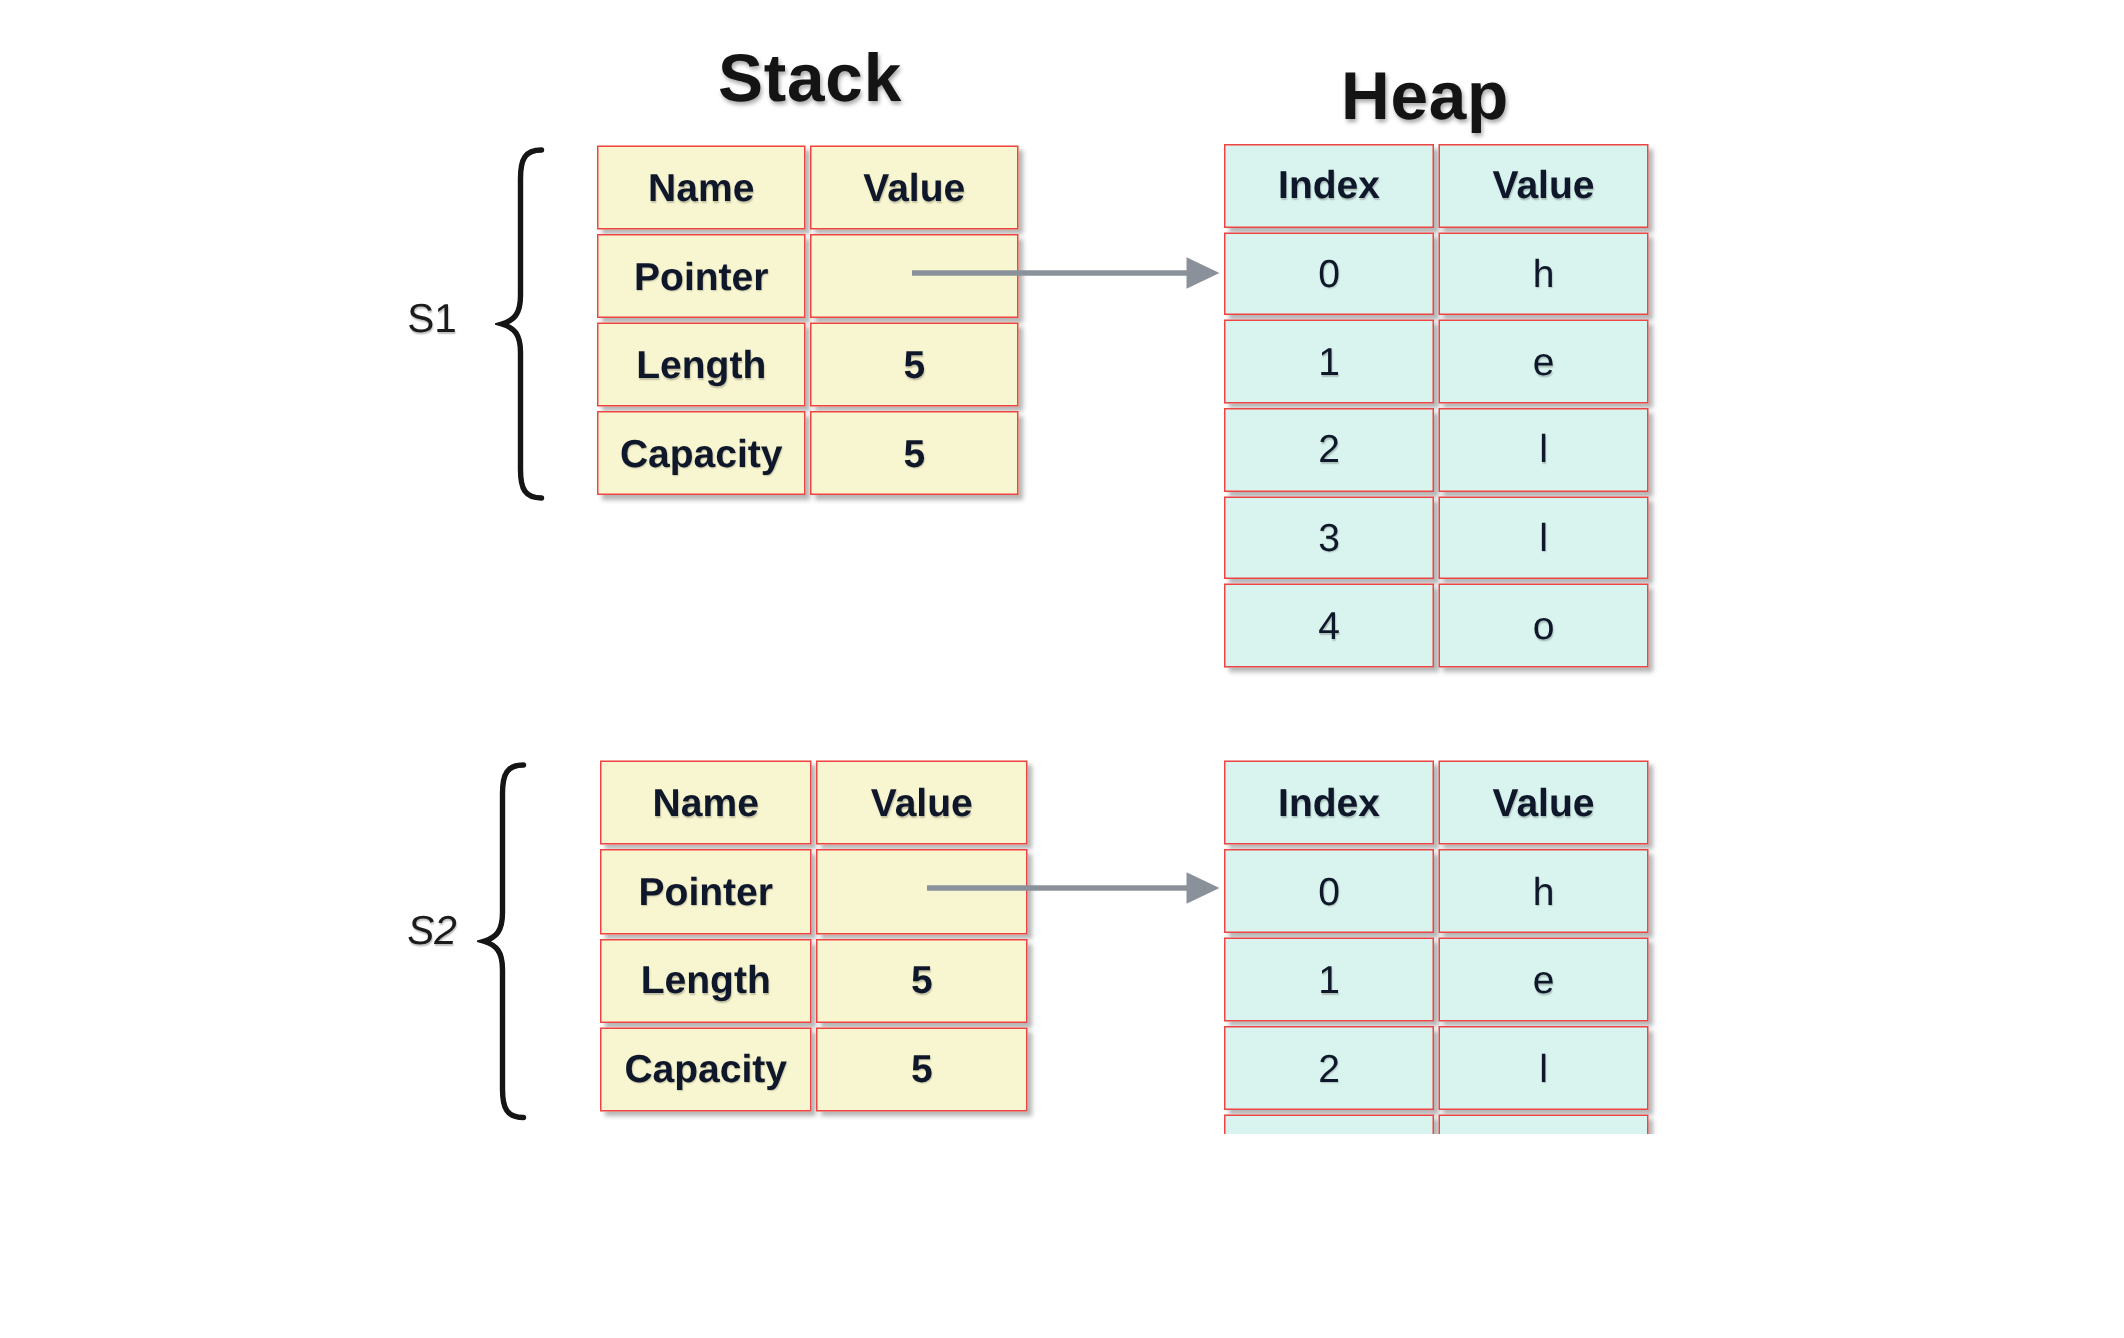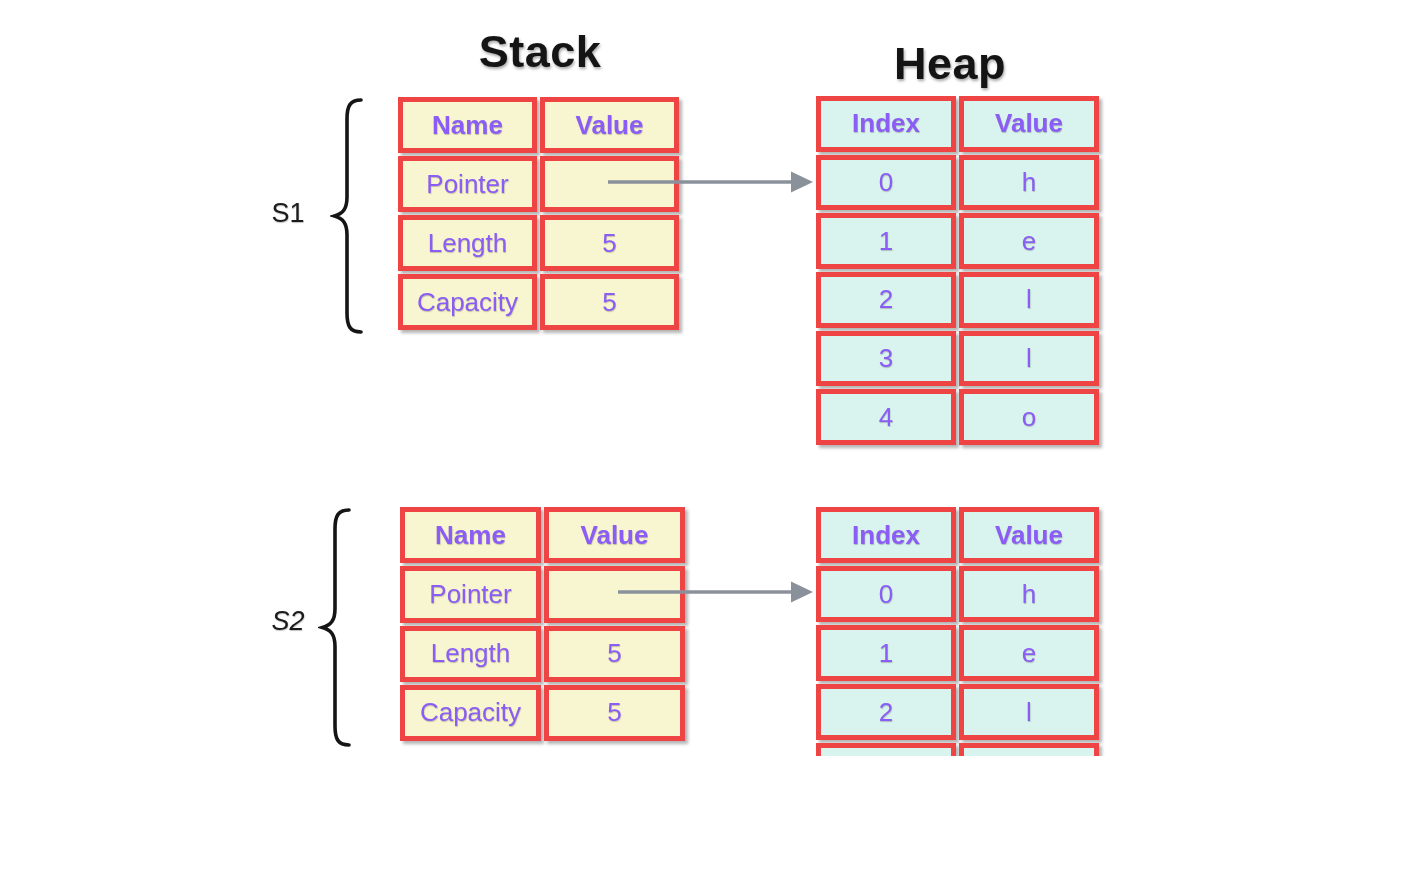--- a/index.html
+++ b/index.html
@@ -23,27 +23,27 @@
   }
 
   .grid-table{
     position:absolute;
     display:grid;
     grid-template-columns:1fr 1fr;
     gap:3px;
   }
   .cell{
     display:flex;align-items:center;justify-content:center;
-    font-size:26px;color:#8b5cf6;
-    border:5px solid #ef4444;
+    font-size:26px;color:#0f172a;
+    border:1px solid #ef4444;
     box-shadow:3px 3px 3px rgba(70,70,70,0.40);
     text-shadow:0.5px 1px 1px rgba(0,0,0,0.22);
   }
   .cell.header{font-weight:700;}
-  .stack-cell{background:#f8f6d0;}
+  .stack-cell{background:#f8f6d0;font-weight:bold;}
   .heap-cell{background:#d9f4ee;}
 
   .brace{position:absolute;pointer-events:none;}
   .arrow-layer{position:absolute;left:0;top:0;pointer-events:none;}
 </style>
 </head>
 <body>
 
 <div class="canvas">
 

